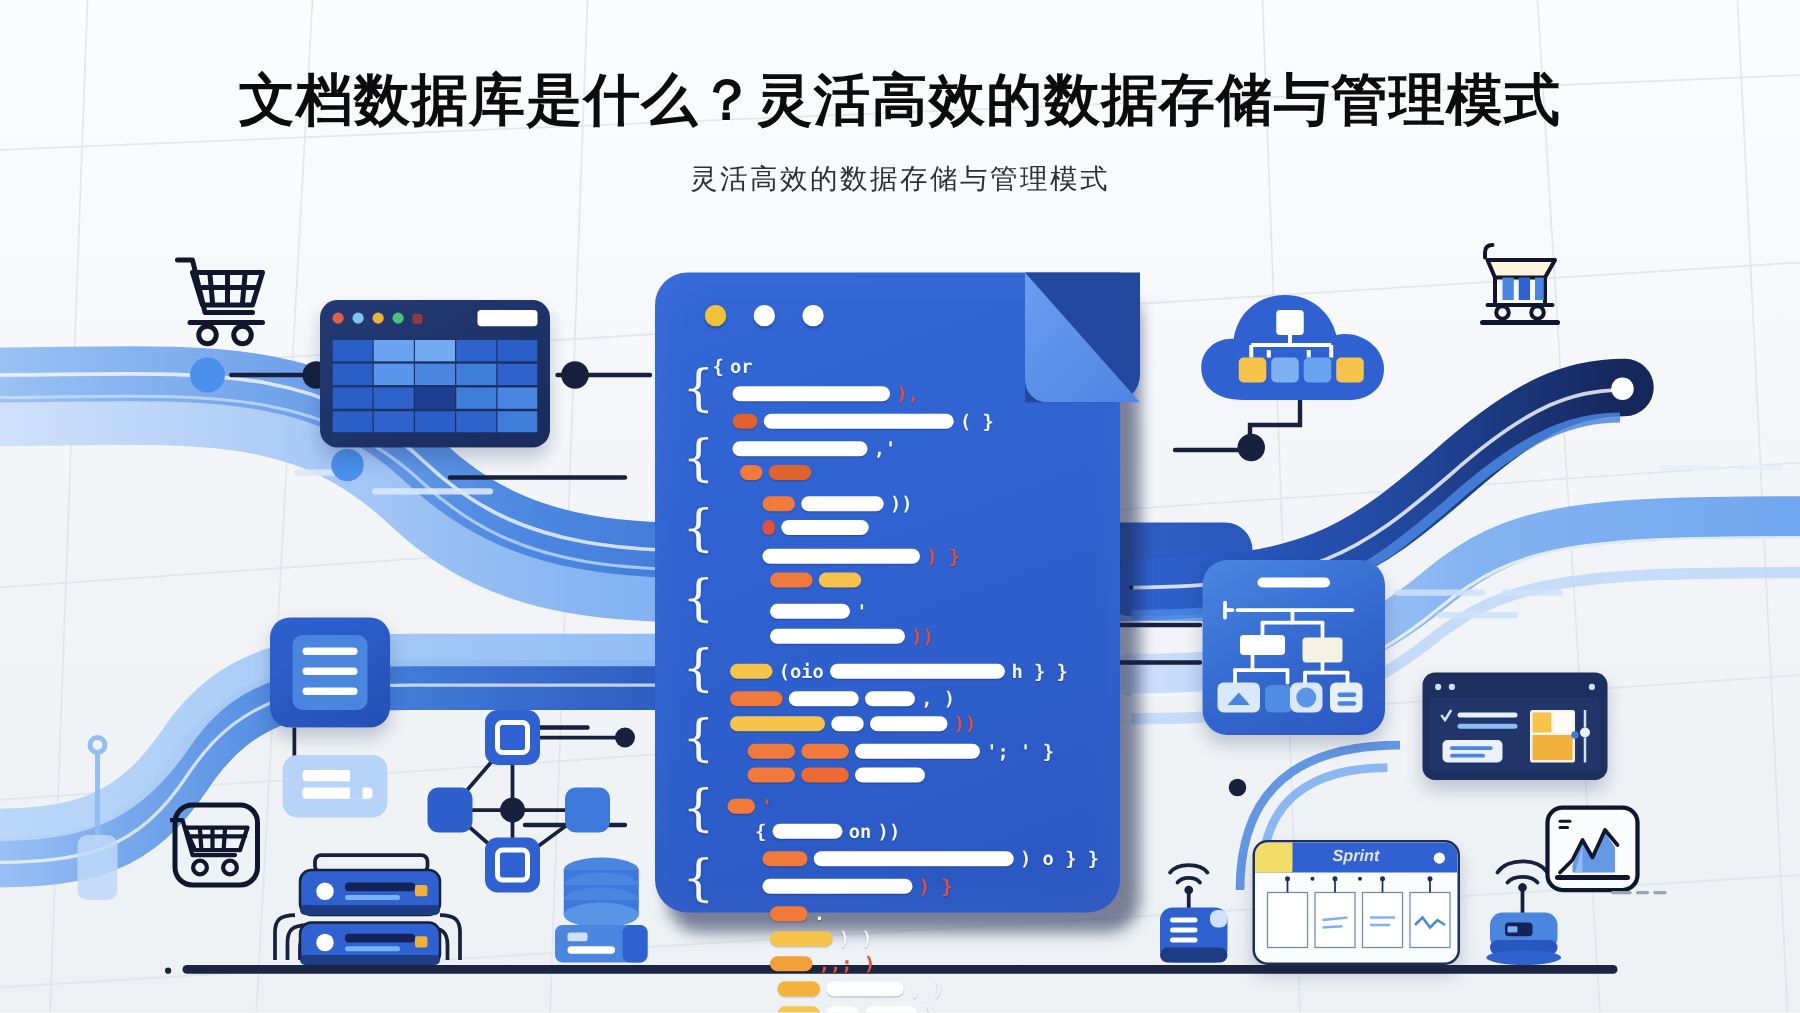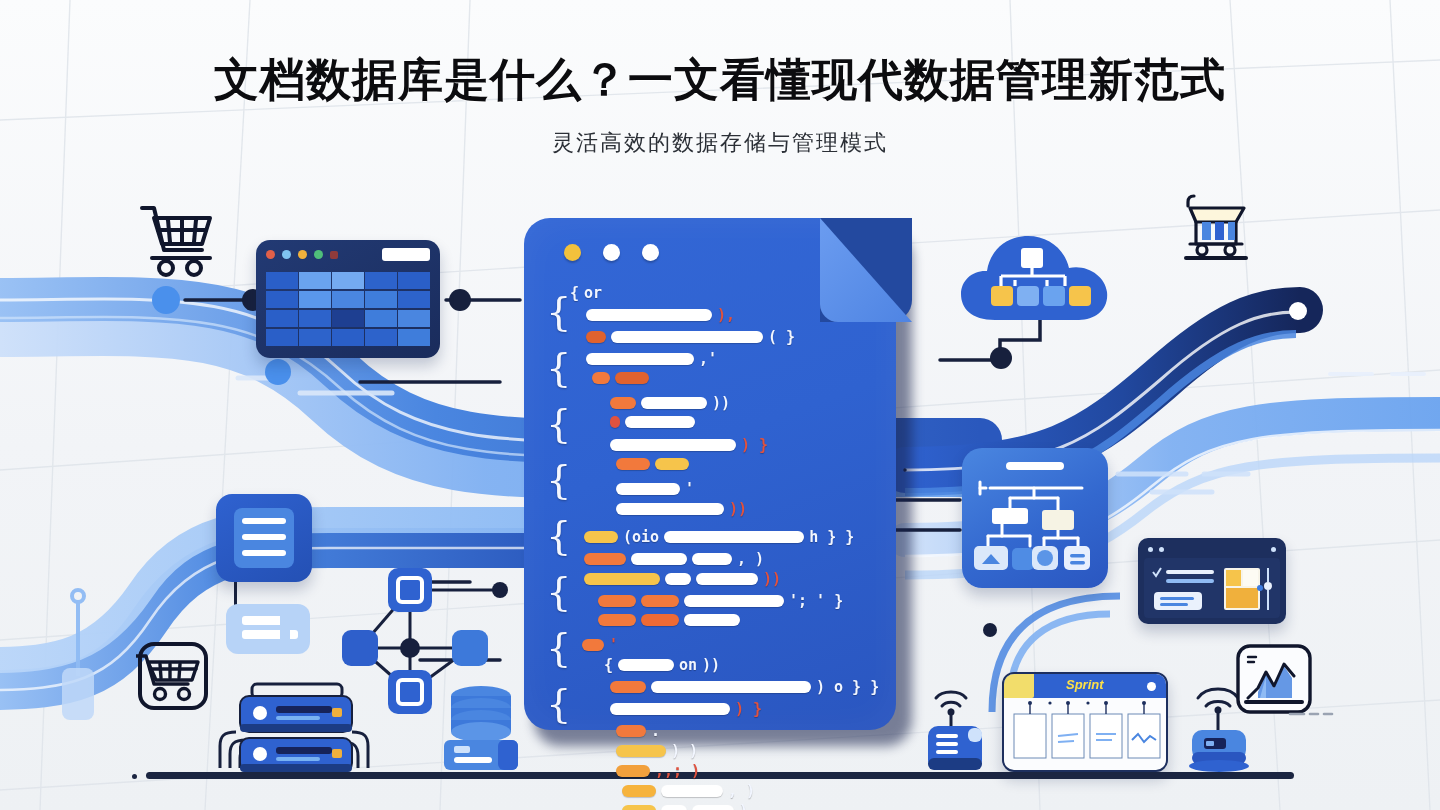--- a/index.html
+++ b/index.html
@@ -186,21 +186,21 @@
     <circle cx="166" cy="300" r="14" fill="#4a90ec"></circle>
     <circle cx="253" cy="300" r="11" fill="#17203d"></circle>
     <circle cx="460" cy="300" r="11" fill="#17203d"></circle>
     <circle cx="278" cy="372" r="13" fill="#4a90ec"></circle>
     <circle cx="1001" cy="358" r="11" fill="#17203d"></circle>
     <circle cx="1042" cy="298" r="8" fill="#3b7ae0"></circle>
     <circle cx="990" cy="630" r="7" fill="#17203d"></circle>
   </svg>
 
   <div class="headline">
-    <h1>文档数据库是什么？一文看懂现代数据管理新范式</h1>
+    <h1>文档数据库是什么？灵活高效的数据存储与管理模式</h1>
     <h2>灵活高效的数据存储与管理模式</h2>
   </div>
 
   <svg class="ico" style="left:136px;top:196px;" width="86" height="86" viewBox="0 0 86 86">
     <g fill="none" stroke="#10162c" stroke-width="4" stroke-linecap="round" stroke-linejoin="round">
       <path d="M6,12 L18,12 L28,54 L66,54"></path>
       <path d="M18,22 L74,22 L66,48 L26,48 Z"></path>
       <line x1="32" y1="24" x2="34" y2="46"></line>
       <line x1="46" y1="24" x2="46" y2="46"></line>
       <line x1="60" y1="24" x2="58" y2="46"></line>
@@ -571,21 +571,21 @@
       <circle cx="118" cy="22" r="4" fill="#e8f0fd"></circle>
       <line x1="118" y1="4" x2="118" y2="18" stroke="#cfe2fb" stroke-width="2"></line>
       <line x1="118" y1="26" x2="118" y2="46" stroke="#cfe2fb" stroke-width="2"></line>
       <circle cx="110" cy="24" r="3" fill="#3b7ae0"></circle>
     </svg>
   </div>
 
   <div class="card shadowed" style="left:1002px;top:672px;width:166px;height:100px;background:#fbfcfe;border-radius:12px;
               border:2px solid #1d2f5e;overflow:hidden;">
     <div style="position:absolute;left:0;top:0;width:100%;height:24px;background:#2f62d0;">
-      <span style="position:absolute;left:62px;top:3px;color:#fde047;font-size:13px;font-weight:bold;font-style:italic;">Sprint</span>
+      <span style="position:absolute;left:62px;top:3px;color:#e5e5e5;font-size:13px;font-weight:bold;font-style:italic;">Sprint</span>
       <i style="position:absolute;right:10px;top:8px;width:9px;height:9px;border-radius:50%;background:#fff;display:block;"></i>
     </div>
     <div style="position:absolute;left:-4px;top:-6px;width:34px;height:30px;background:#f2dd6b;border-radius:2px;"></div>
     <svg style="position:absolute;left:6px;top:26px;" width="154" height="68" viewBox="0 0 154 68">
       <g stroke="#6d8ab5" stroke-width="1" fill="#ffffff">
         <rect x="4" y="14" width="32" height="44"></rect>
         <rect x="42" y="14" width="32" height="44"></rect>
         <rect x="80" y="14" width="32" height="44"></rect>
         <rect x="118" y="14" width="32" height="44"></rect>
       </g>

